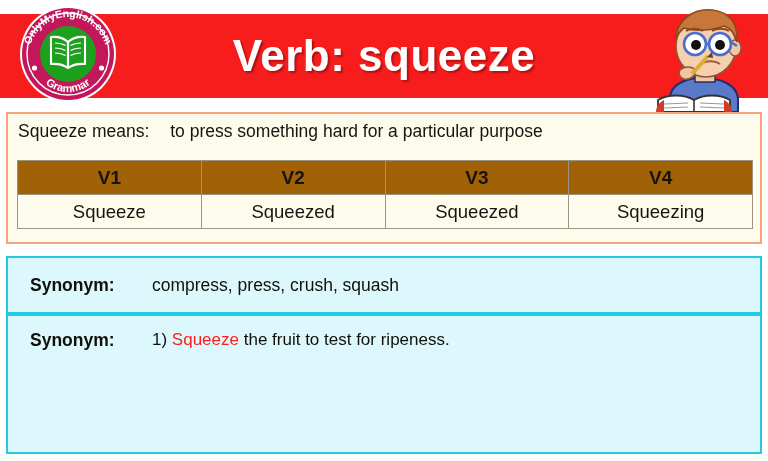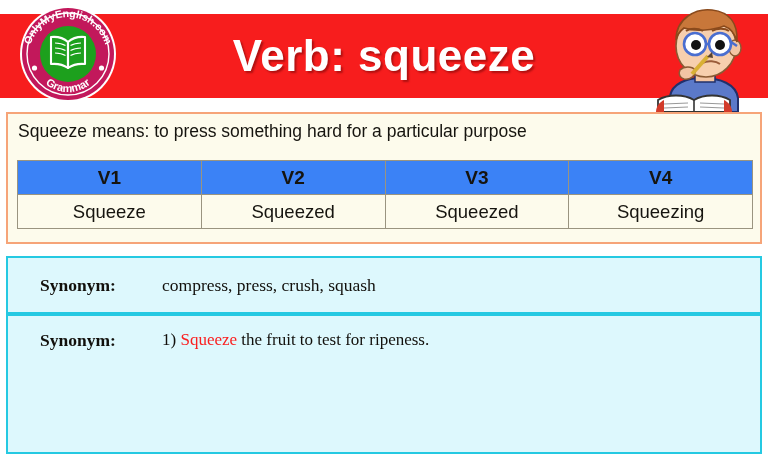--- a/index.html
+++ b/index.html
@@ -75,42 +75,42 @@
     border: 2px solid #f6a478;
   }
   .def-line {
     padding: 7px 0 4px 10px;
     font-size: 17.5px;
     color: #16140f;
     white-space: nowrap;
     line-height: 1.25;
   }
   .def-label { font-weight: normal; }
-  .def-text  { font-weight: normal; }
+  .def-text  { font-weight: normal; margin-left: 16px; }
 
   
   .verb-table {
     position: absolute;
     left: 9px;
     top: 46px;
     width: 736px;
     border-collapse: collapse;
     table-layout: fixed;
   }
   .verb-table th,
   .verb-table td {
     border: 1px solid #9a9480;
     text-align: center;
     font-size: 18.5px;
     color: #16140f;
     height: 34px;
     padding: 0;
   }
   .verb-table th {
-    background: #3b82f6;
+    background: #a16207;
     font-weight: bold;
     font-size: 19px;
   }
   .verb-table td {
     background: #fdfbec;
     font-weight: normal;
   }
 
   
   .cyan-box {
@@ -120,22 +120,21 @@
     background: #ddf8fd;
     border: 2px solid #25c9e2;
   }
   .syn-box  { top: 256px;  height: 58px; }
   .ex-box   { top: 314px;  height: 140px; }
 
   .row {
     display: flex;
     align-items: flex-start;
     height: 100%;
-    padding-left: 32px;
-    font-family: Liberation Serif, serif;
+    padding-left: 22px;
   }
   .row-label {
     font-size: 17.5px;
     font-weight: bold;
     color: #12100c;
     width: 122px;
     flex: 0 0 122px;
     white-space: nowrap;
   }
   .syn-box .row { align-items: center; }

